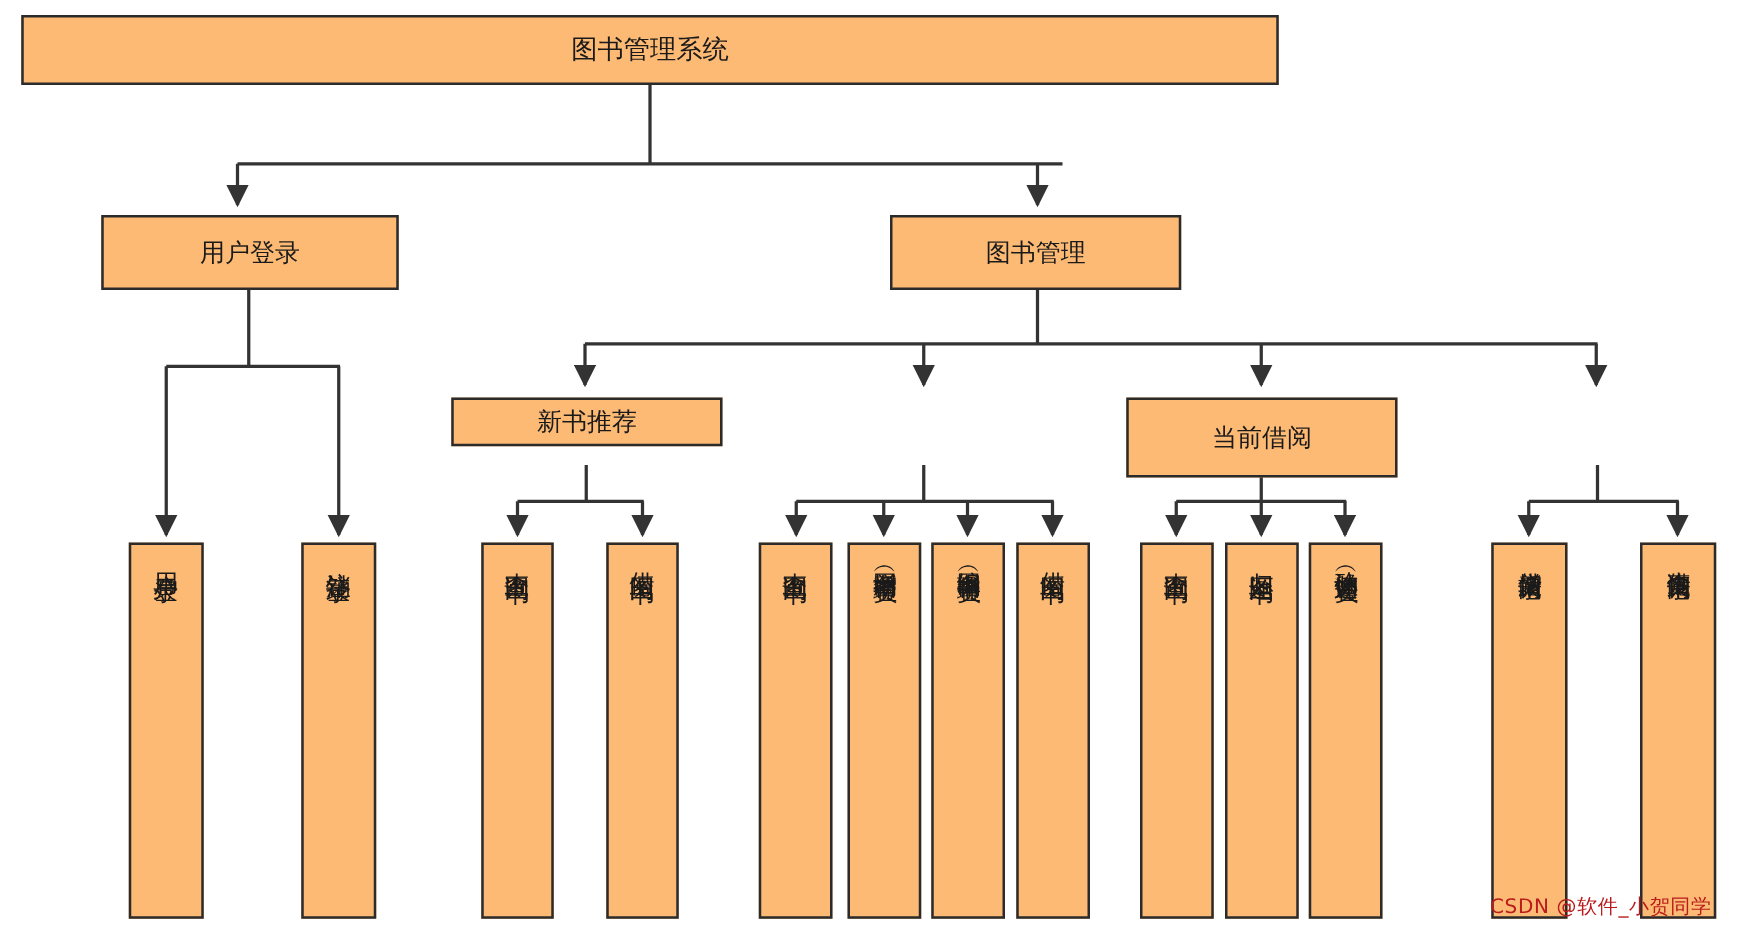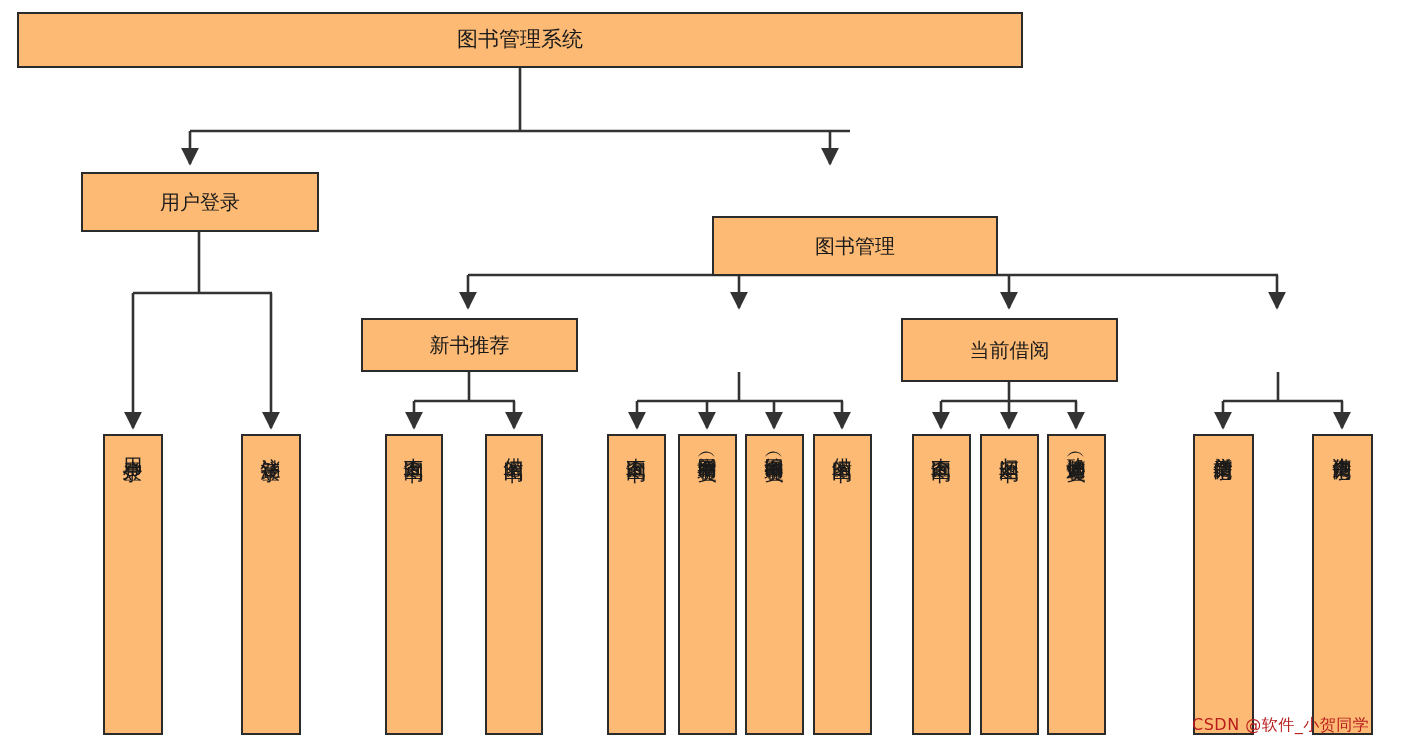--- a/index.html
+++ b/index.html
@@ -125,25 +125,25 @@
     </g>
   </svg>
 
   <div class="node root" style="left:17px; top:12px; width:1006px; height:56px;">
     <span class="label">图书管理系统</span>
   </div>
 
   <div class="node level1" style="left:81px; top:172px; width:238px; height:60px;">
     <span class="label">用户登录</span>
   </div>
-  <div class="node level1" style="left:712px; top:172px; width:286px; height:60px;margin-top:44px;">
+  <div class="node level1" style="left:712px; top:172px; width:233px; height:60px;">
     <span class="label">图书管理</span>
   </div>
 
-  <div class="node level2" style="left:361px; top:318px; width:217px; height:54px;">
+  <div class="node level2" style="left:361px; top:318px; width:217px; height:39px;">
     <span class="label">新书推荐</span>
   </div>
   <div class="node level2" style="left:901px; top:318px; width:217px; height:64px;">
     <span class="label">当前借阅</span>
   </div>
 
   <div class="node leaf" style="left:103px; top:434px; width:60px; height:301px;">
     <span class="label">用户登录</span>
   </div>
   <div class="node leaf" style="left:241px; top:434px; width:60px; height:301px;">

